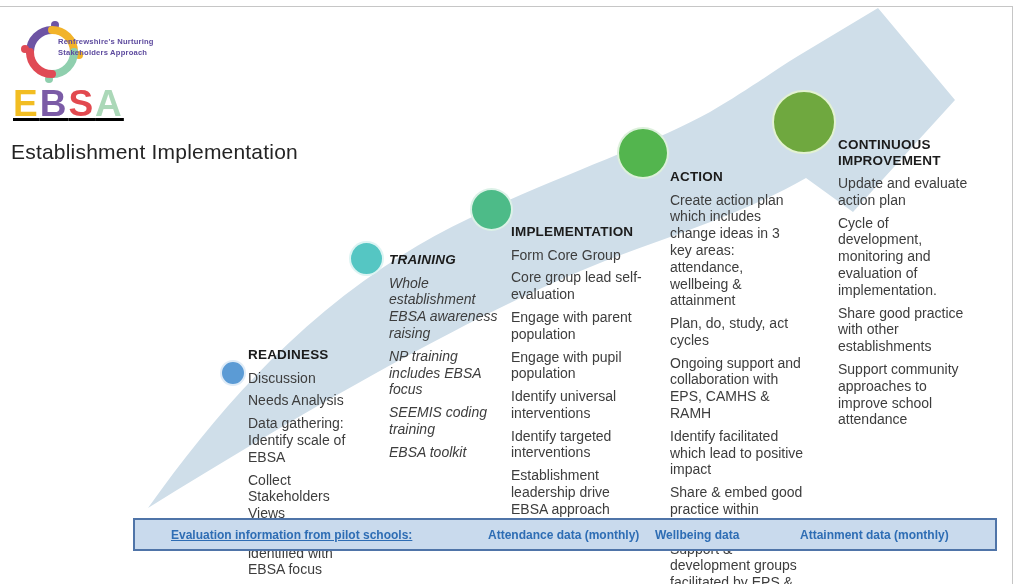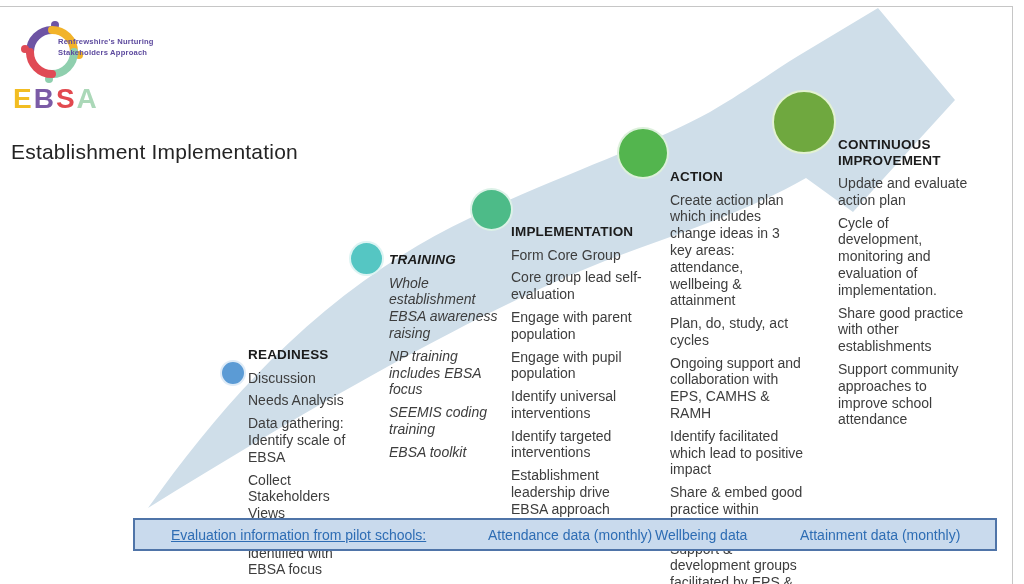--- a/index.html
+++ b/index.html
@@ -13,21 +13,21 @@
 
   #arrow-svg{position:absolute;left:0;top:0;width:1024px;height:584px;}
 
   
   #logo{position:absolute;left:12px;top:10px;width:170px;height:88px;}
   #logo-icon{position:absolute;left:4px;top:2px;width:72px;height:80px;}
   #logo-text{position:absolute;left:46px;top:26px;width:120px;
     font-size:7.6px;font-weight:bold;color:#5d4a9e;line-height:1.45;letter-spacing:.2px;}
 
   
-  #ebsa{position:absolute;left:13px;top:84px;font-size:28px;font-weight:bold;letter-spacing:2px;line-height:1.1;}
+  #ebsa{position:absolute;left:13px;top:84px;font-size:37px;font-weight:bold;letter-spacing:2px;line-height:1.1;text-decoration:underline;}
 
   
   #page-title{position:absolute;left:11px;top:140px;font-size:21px;color:#242424;letter-spacing:.2px;}
 
   
   .circle{position:absolute;border-radius:50%;border:2px solid rgba(255,255,255,.8);box-sizing:border-box;}
   #circle-0{left:220px;top:360px;width:26px;height:26px;}
   #circle-1{left:349px;top:241px;width:35px;height:35px;}
   #circle-2{left:470px;top:188px;width:43px;height:43px;}
   #circle-3{left:617px;top:127px;width:52px;height:52px;}
@@ -40,21 +40,21 @@
   #col-2{left:511px;top:204px;width:134px;}
   #col-3{left:670px;top:149px;width:134px;}
   #col-4{left:838px;top:117px;width:132px;}
   .stage-heading{font-size:13.5px;font-weight:bold;color:#1b1b1b;letter-spacing:.2px;line-height:1.15;margin-bottom:7px;}
   .stage-items .item{font-size:14px;color:#3d3d3d;line-height:1.2;margin-bottom:6px;}
 
   
   #footer-bar{position:absolute;left:133px;top:518px;width:860px;height:29px;
     border:2px solid;box-sizing:content-box;}
   #footer-bar span{position:absolute;top:50%;transform:translateY(-50%);white-space:nowrap;
-    font-size:14px;font-weight:normal;}
+    font-size:12px;font-weight:bold;}
   #footer-label{left:36px;text-decoration:underline;font-size:11px;}
   #footer-item-0{left:353px;}
   #footer-item-1{left:520px;}
   #footer-item-2{left:665px;}
 </style>
 </head>
 <body>
 
 <div id="slide">
 

